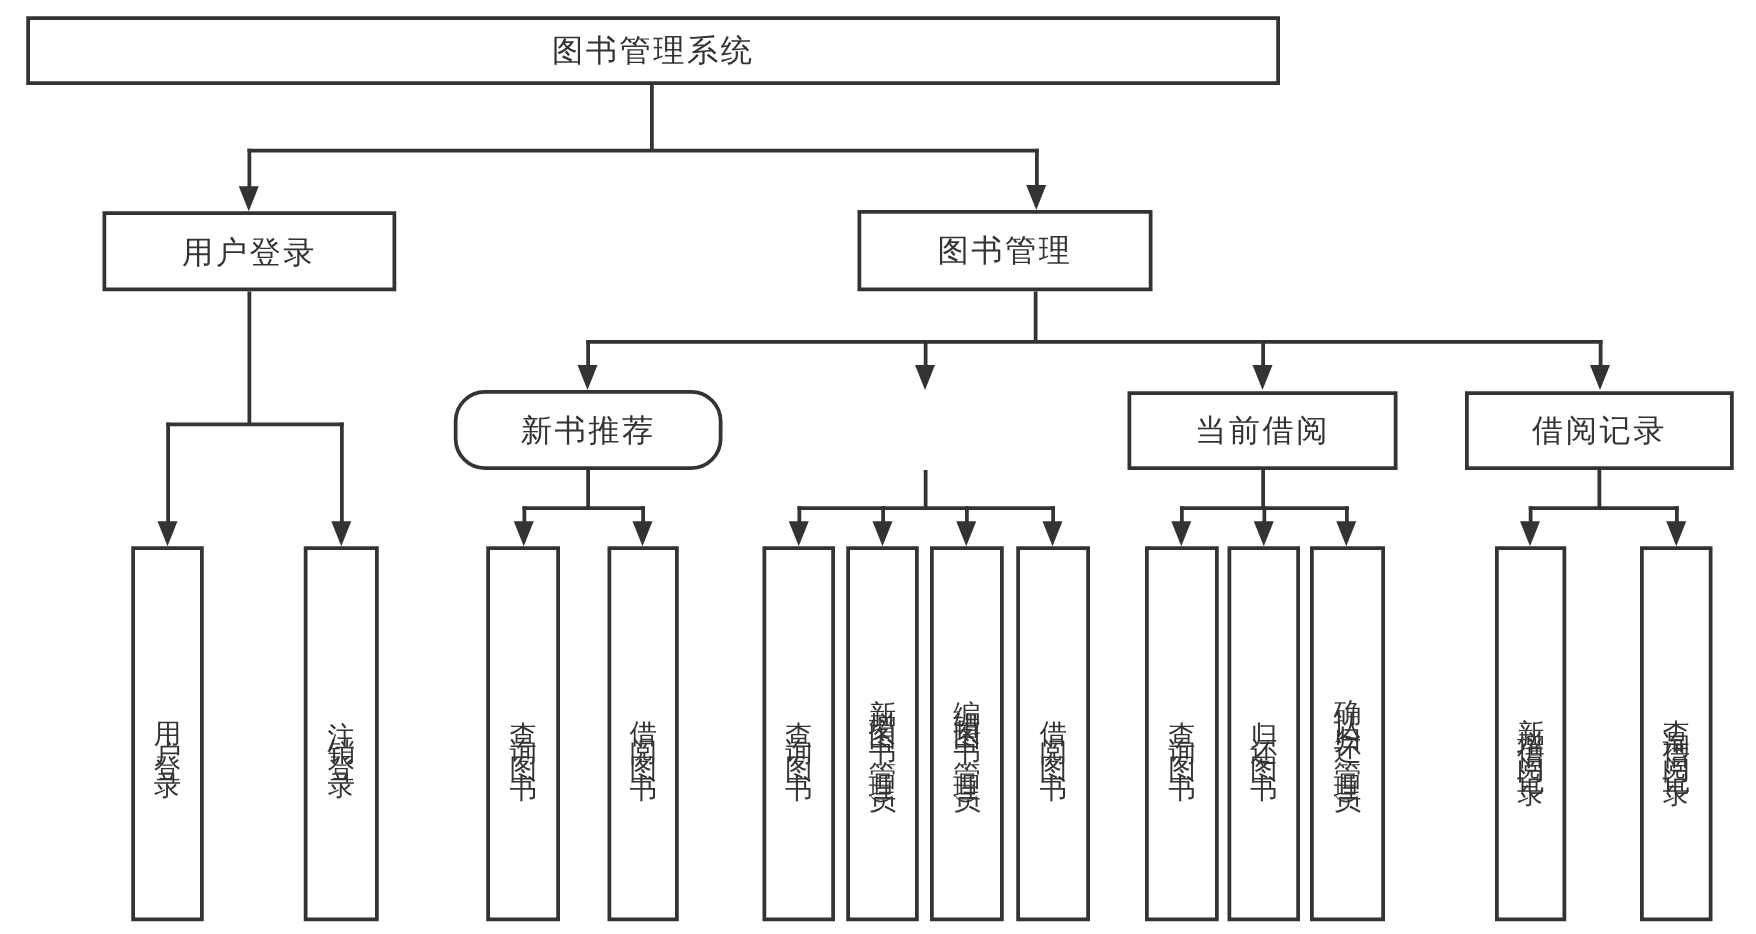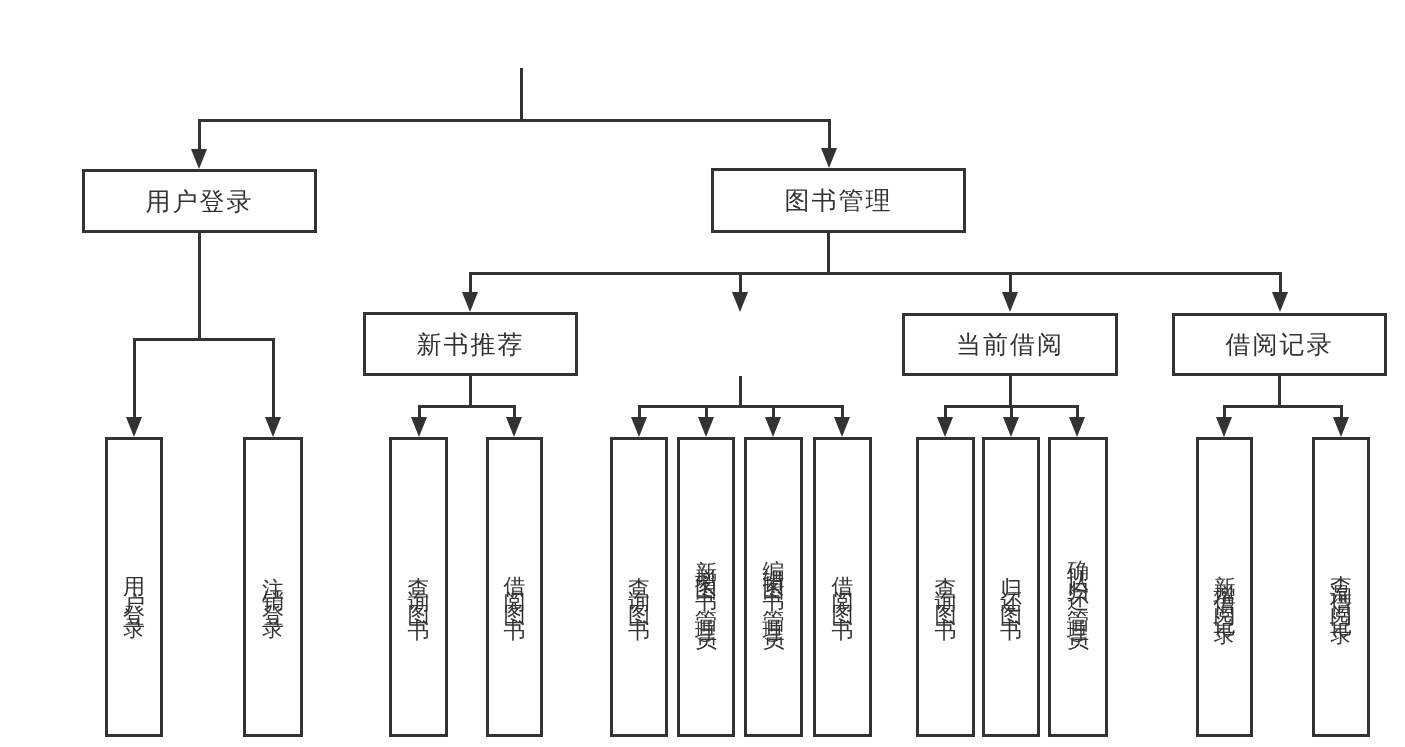--- a/index.html
+++ b/index.html
@@ -51,50 +51,51 @@
     letter-spacing: 1px;
     z-index: 5;
     text-shadow: 1px 1px 0 #ffffff;
   }
 </style>
 </head>
 <body>
 
 <div class="canvas">
 
+  <div class="box" style="left:21px; top:13px; width:1003px; height:55px;">图书管理系统</div>
 
   <div class="line" style="left:520px; top:68px; width:3px; height:53px;"></div>
   <div class="line" style="left:198px; top:119px; width:633px; height:3px;"></div>
   <div class="line" style="left:198px; top:119px; width:3px; height:32px;"></div>
   <div class="arr" style="left:191px; top:149px;"></div>
   <div class="line" style="left:828px; top:119px; width:3px; height:31px;"></div>
   <div class="arr" style="left:821px; top:148px;"></div>
 
   <div class="box" style="left:82px; top:169px; width:235px; height:64px;">用户登录</div>
-  <div class="box" style="left:711px; top:168px; width:255px; height:65px;">图书管理</div>
+  <div class="box" style="left:686px; top:168px; width:236px; height:65px;">图书管理</div>
 
   <div class="line" style="left:198px; top:233px; width:3px; height:107px;"></div>
   <div class="line" style="left:133px; top:338px; width:142px; height:3px;"></div>
   <div class="line" style="left:133px; top:338px; width:3px; height:82px;"></div>
   <div class="arr" style="left:126px; top:417px;"></div>
   <div class="line" style="left:272px; top:338px; width:3px; height:82px;"></div>
   <div class="arr" style="left:265px; top:417px;"></div>
 
   <div class="line" style="left:827px; top:233px; width:3px; height:41px;"></div>
   <div class="line" style="left:469px; top:272px; width:813px; height:3px;"></div>
   <div class="line" style="left:469px; top:272px; width:3px; height:24px;"></div>
   <div class="arr" style="left:462px; top:292px;"></div>
   <div class="line" style="left:739px; top:272px; width:3px; height:24px;"></div>
   <div class="arr" style="left:732px; top:292px;"></div>
   <div class="line" style="left:1009px; top:272px; width:3px; height:24px;"></div>
   <div class="arr" style="left:1002px; top:292px;"></div>
   <div class="line" style="left:1279px; top:272px; width:3px; height:24px;"></div>
   <div class="arr" style="left:1272px; top:292px;"></div>
 
-  <div class="box" style="left:363px; top:312px; width:215px; height:64px;">新书推荐</div>
+  <div class="box" style="left:363px; top:312px; width:215px; height:64px;border-radius:25px;">新书推荐</div>
   <div class="box" style="left:902px; top:313px; width:216px; height:63px;">当前借阅</div>
   <div class="box" style="left:1172px; top:313px; width:215px; height:63px;">借阅记录</div>
 
   <div class="line" style="left:469px; top:376px; width:3px; height:31px;"></div>
   <div class="line" style="left:418px; top:405px; width:98px; height:3px;"></div>
   <div class="line" style="left:418px; top:405px; width:3px; height:15px;"></div>
   <div class="arr" style="left:411px; top:417px;"></div>
   <div class="line" style="left:513px; top:405px; width:3px; height:15px;"></div>
   <div class="arr" style="left:506px; top:417px;"></div>
 

